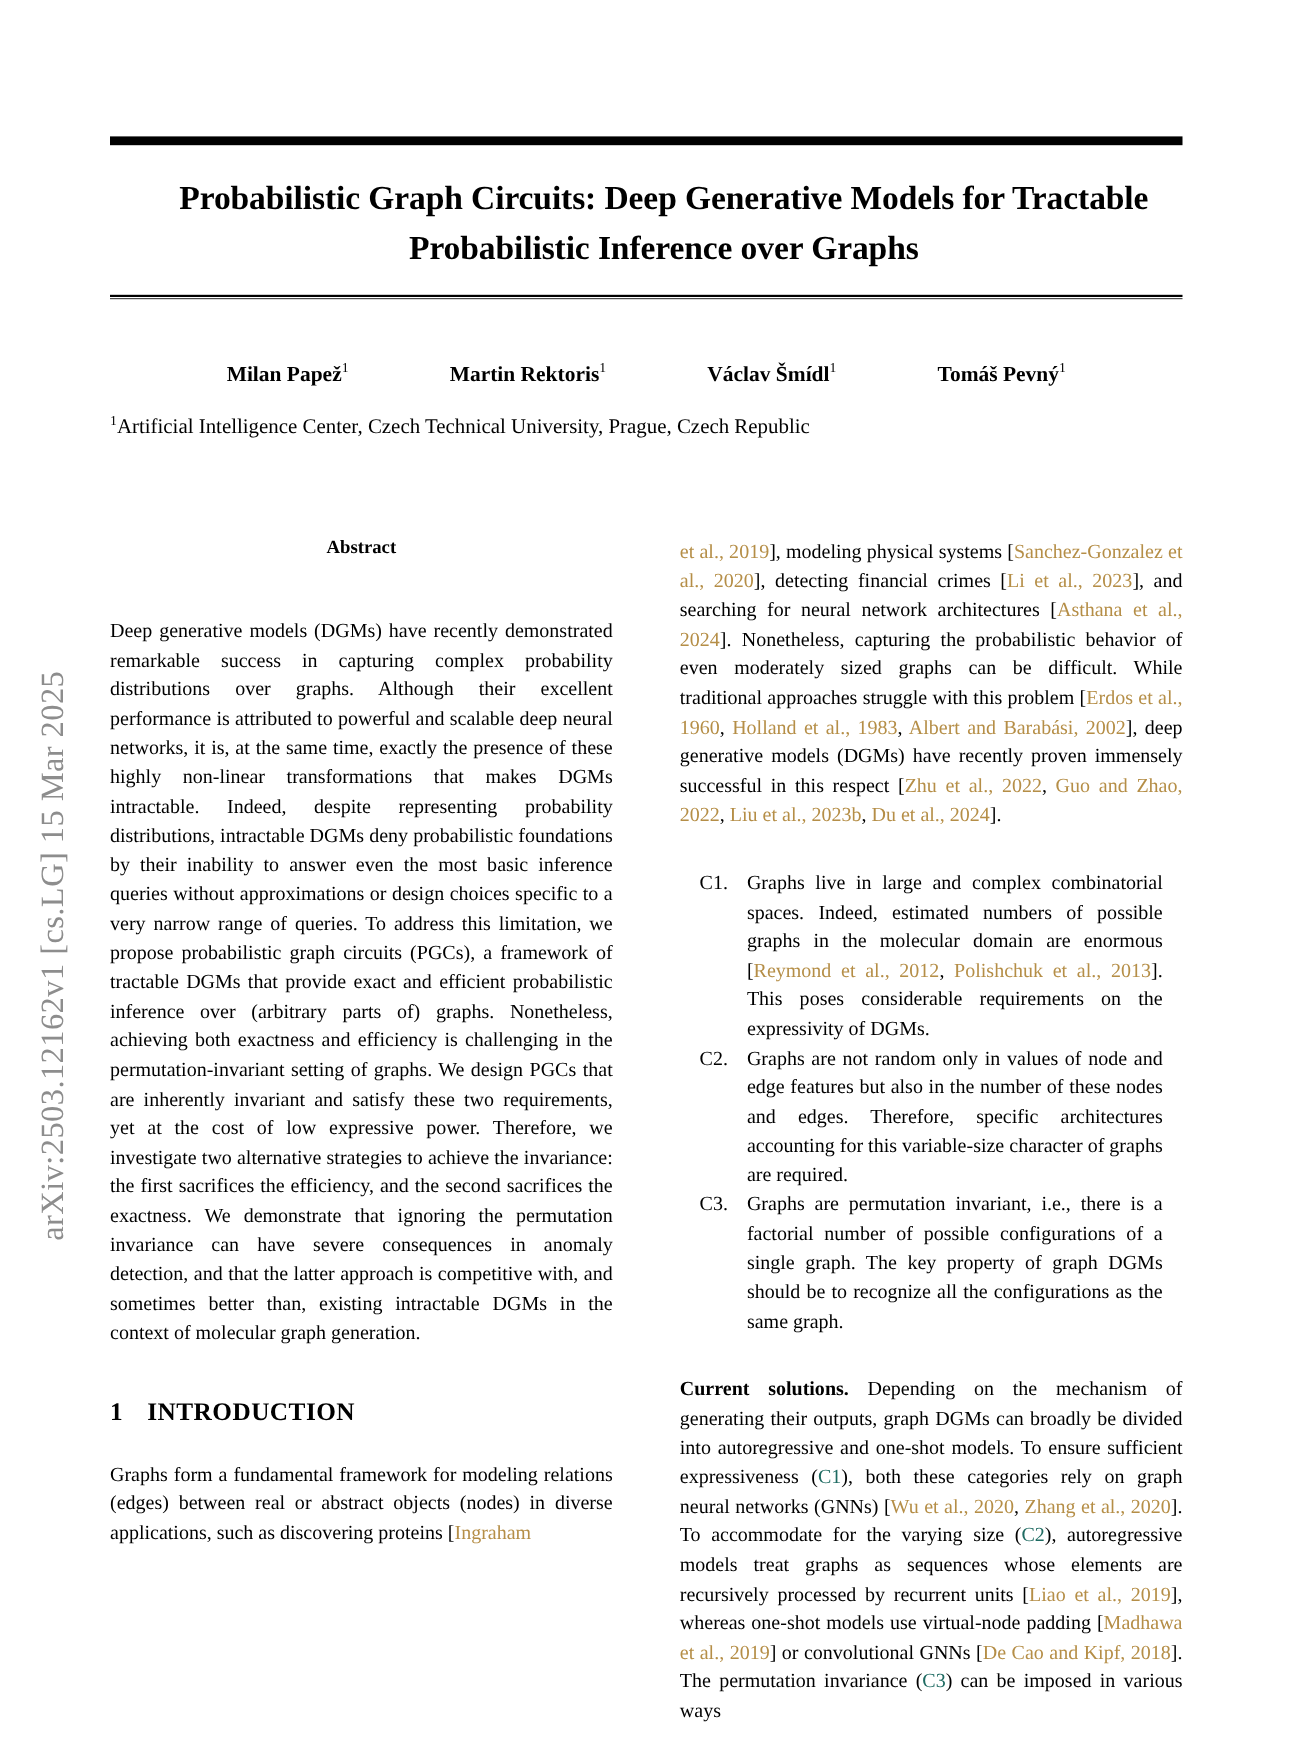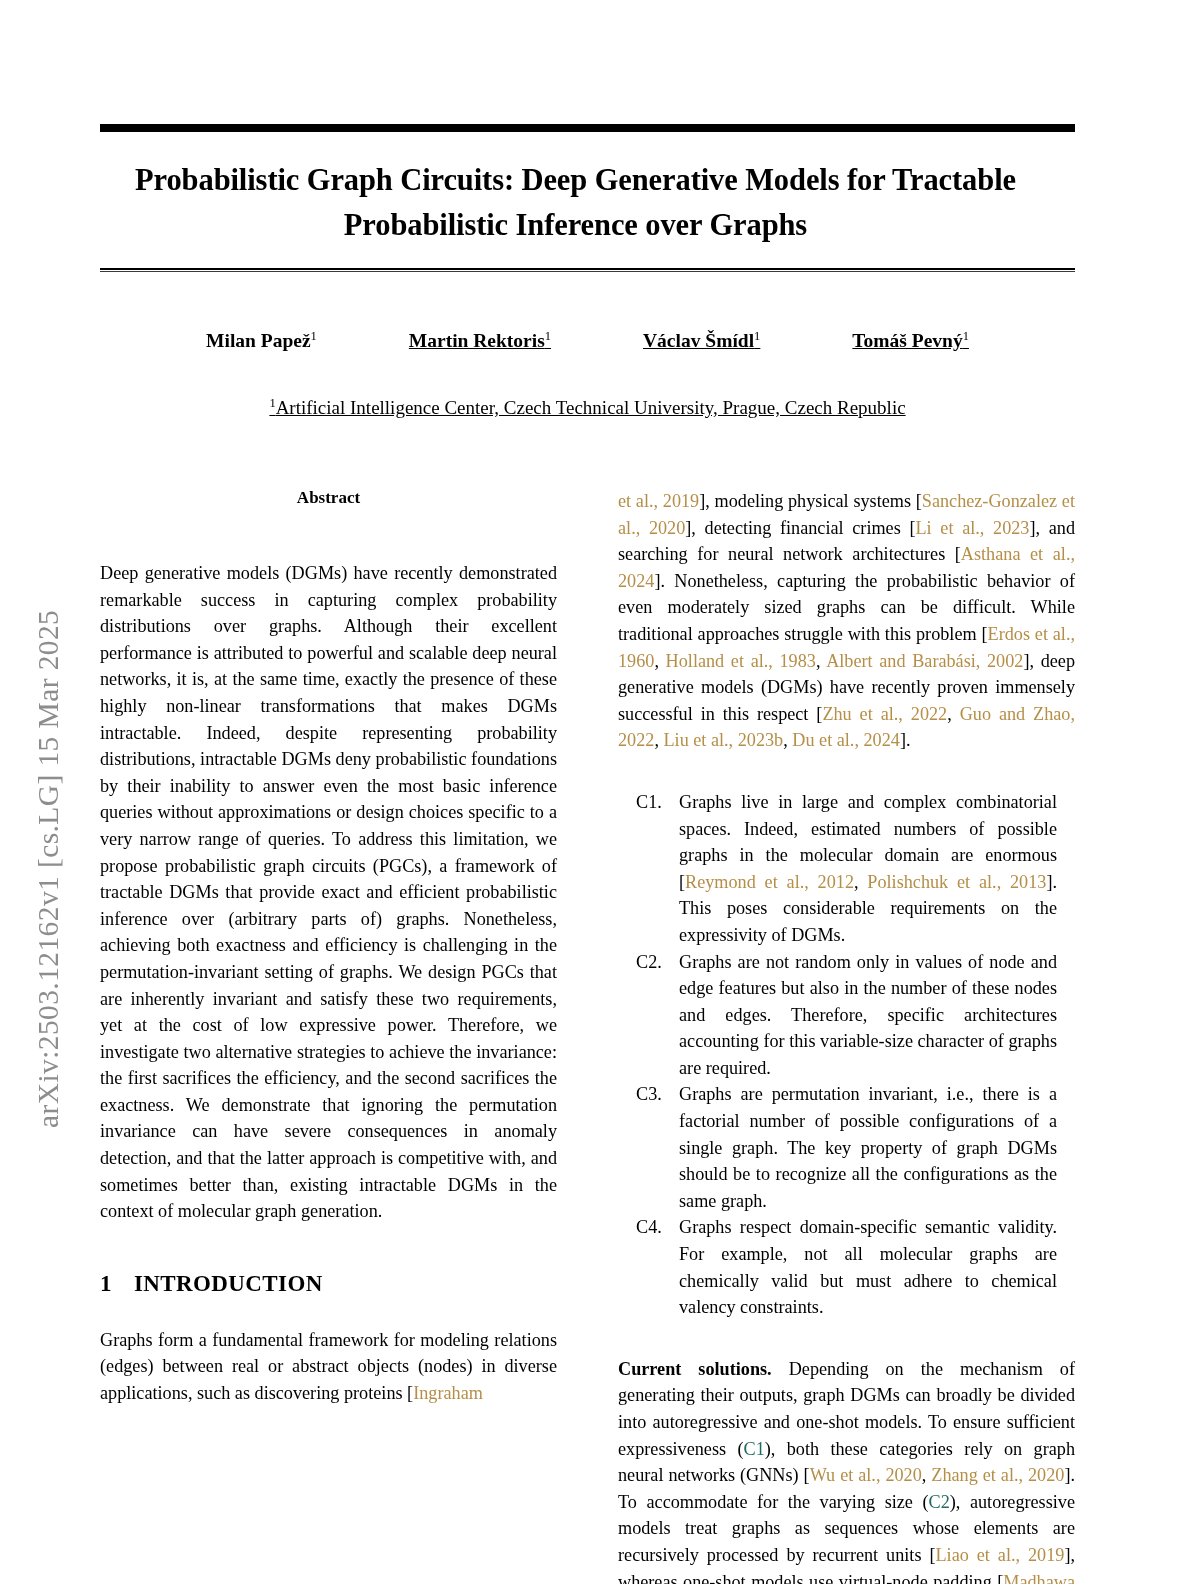--- a/index.html
+++ b/index.html
@@ -58,21 +58,21 @@
     top: 268px;
     width: 975px;
   }
   .rule-thin-a { height: 2.2px; background: #000000; }
   .rule-thin-b { height: 1px; background: #ffffff; }
   .rule-thin-c { height: 1.2px; background: #3a3a3a; }
 
   
   #title-block {
     position: absolute;
-    left: 88px;
+    left: 116px;
     top: 158px;
     width: 975px;
     text-align: center;
   }
   #title-block .title-line {
     font-family: "Liberation Serif", "DejaVu Serif", serif;
     font-weight: bold;
     font-size: 30.5px;
     line-height: 45px;
     letter-spacing: -0.1px;
@@ -89,37 +89,35 @@
     justify-content: center;
     align-items: flex-end;
   }
   .author {
     font-family: "Liberation Serif", "DejaVu Serif", serif;
     font-weight: bold;
     font-size: 19.5px;
     white-space: nowrap;
     display: inline-block;
   }
-  .author + .author { margin-left: 92px; text-decoration: underline; }
+  .author + .author { margin-left: 92px; }
   .author sup {
     font-size: 12.5px;
     font-weight: normal;
     vertical-align: super;
     line-height: 0;
   }
 
   #affiliation {
     position: absolute;
     left: 100px;
-    top: 397px;
-    width: 975px;
-    text-align: center;
+    top: 378px;
+    width: 975px;
     font-family: "Liberation Serif", "DejaVu Serif", serif;
     font-size: 19px;
-    text-decoration: underline;
   }
   #affiliation sup {
     font-size: 12.5px;
     vertical-align: super;
     line-height: 0;
   }
 
   
   #columns {
     position: absolute;
@@ -253,24 +251,20 @@
         <div class="citem">
           <div class="citem-label">C2.</div>
           <div class="citem-body">Graphs are not random only in values of node and edge features but also in the number of these nodes and edges. Therefore, specific architectures accounting for this variable-size character of graphs are required.</div>
         </div>
 
         <div class="citem">
           <div class="citem-label">C3.</div>
           <div class="citem-body">Graphs are permutation invariant, i.e., there is a factorial number of possible configurations of a single graph. The key property of graph DGMs should be to recognize all the configurations as the same graph.</div>
         </div>
 
-        <div class="citem">
-          <div class="citem-label">C4.</div>
-          <div class="citem-body">Graphs respect domain-specific semantic validity. For example, not all molecular graphs are chemically valid but must adhere to chemical valency constraints.</div>
-        </div>
 
       </div>
 
       <div class="spacer-16"></div>
 
       <p class="body"><span class="bold-lead">Current solutions.</span><span> Depending on the mechanism of generating their outputs, graph DGMs can broadly be divided into </span><span class="ital">autoregressive</span><span> and </span><span class="ital">one-shot</span><span> models. To ensure sufficient expressiveness (</span><span class="xref">C1</span><span>), both these categories rely on graph neural networks (GNNs) [</span><span class="cite">Wu et al., 2020</span><span>, </span><span class="cite">Zhang et al., 2020</span><span>]. To accommodate for the varying size (</span><span class="xref">C2</span><span>), autoregressive models treat graphs as sequences whose elements are recursively processed by recurrent units [</span><span class="cite">Liao et al., 2019</span><span>], whereas one-shot models use virtual-node padding [</span><span class="cite">Madhawa et al., 2019</span><span>] or convolutional GNNs [</span><span class="cite">De Cao and Kipf, 2018</span><span>]. The permutation invariance (</span><span class="xref">C3</span><span>) can be imposed in various ways</span></p>
 
     </div>
   </div>
 

